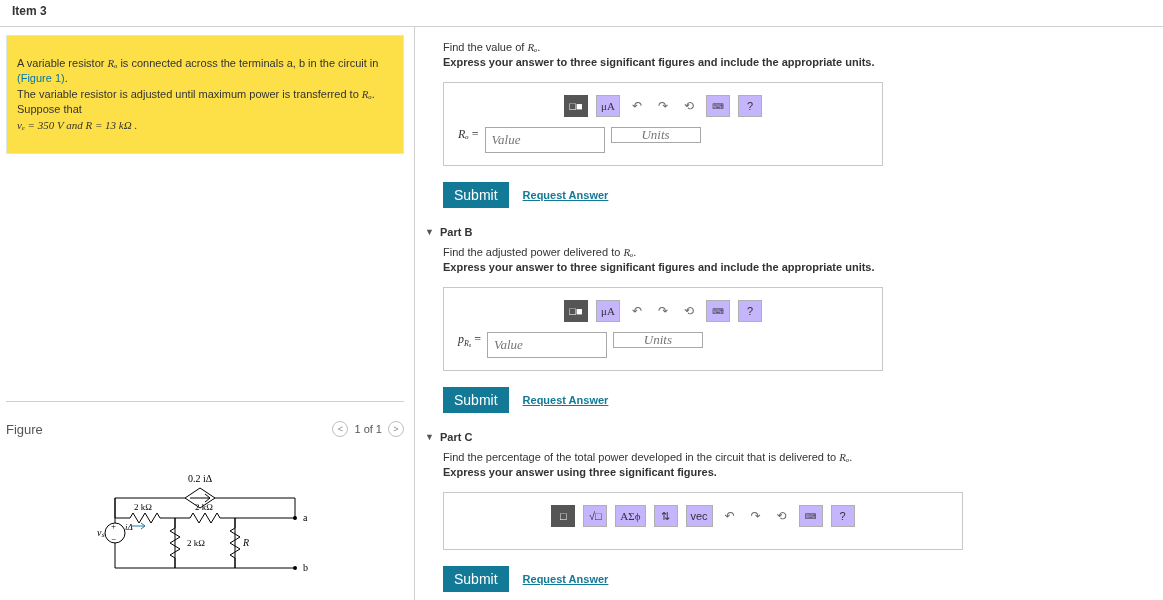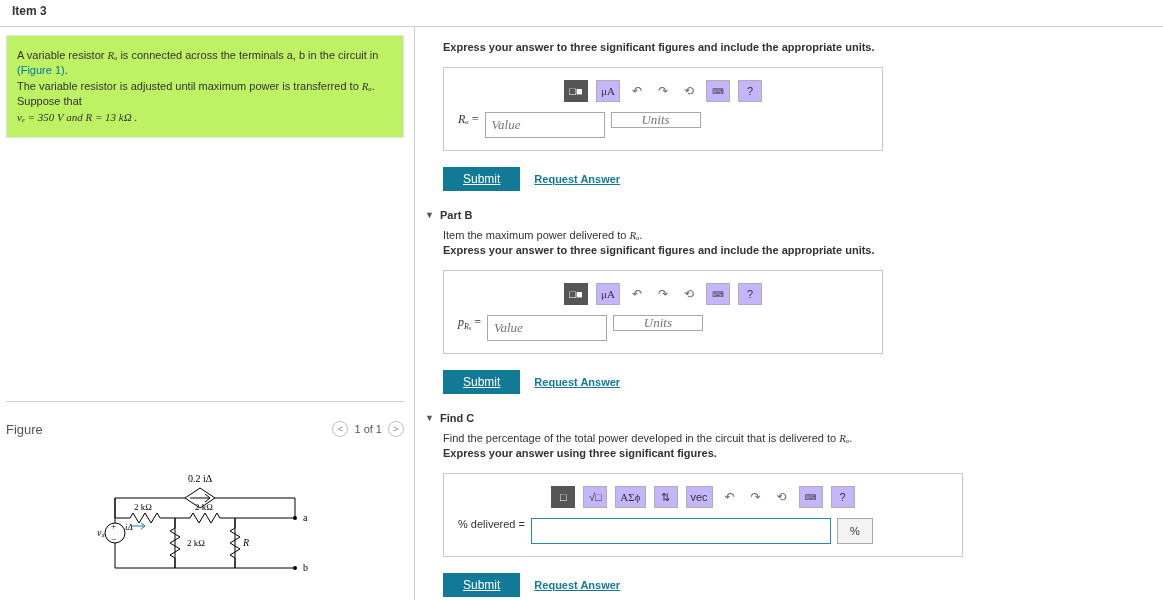--- a/index.html
+++ b/index.html
@@ -3,21 +3,21 @@
 <meta charset="utf-8">
 <style>
 * { box-sizing: border-box; margin: 0; padding: 0; }
 body { font-family: Arial, Helvetica, sans-serif; font-size: 11px; color: #333; background: #fff; }
 .page { width: 1163px; height: 600px; display: flex; flex-direction: column; position: relative; }
 .item-header { font-size: 12px; font-weight: bold; padding: 4px 0 8px 12px; }
 .divider-h { border-top: 1px solid #d0d0d0; width: 100%; }
 .main { display: flex; flex: 1; overflow: hidden; }
 .left-col { width: 415px; border-right: 1px solid #d0d0d0; display: flex; flex-direction: column; padding: 8px 10px 0 6px; }
 .right-col { flex: 1; overflow-y: auto; padding: 10px 20px 0 10px; }
-.prompt-box { background: #bef264; border: 1px solid #d9e6ea; padding: 12px 10px; font-size: 11px; line-height: 1.4; }
+.prompt-box { background: #fde047; border: 1px solid #d9e6ea; padding: 20px 10px; font-size: 11px; line-height: 1.4; }
 .prompt-box .link { color: #0077aa; cursor: pointer; }
 .figure-block { margin-top: auto; }
 .figure-hdr { display: flex; align-items: center; justify-content: space-between; border-top: 1px solid #d0d0d0; padding: 19px 0; }
 .figure-title { font-size: 13px; font-weight: normal; color: #555; }
 .pager { display: flex; align-items: center; gap: 6px; font-size: 11px; color: #555; }
 .pager-btn { width: 16px; height: 16px; border: 1px solid #c0c0c0; border-radius: 50%; background: #fff; display: inline-flex; align-items: center; justify-content: center; font-size: 9px; color: #888; cursor: pointer; }
 .figure-img { display: flex; justify-content: center; padding: 12px 0; }
 .part-head { display: flex; align-items: center; gap: 6px; font-weight: bold; font-size: 11px; margin: 10px 0 4px 0; }
 .part-head .caret { font-size: 9px; color: #555; }
 .part-body { padding: 4px 0 8px 18px; font-size: 11px; }
@@ -29,21 +29,21 @@
 .tb-btn.tmpl { background: #555; color: #fff; border-color: #555; font-weight: bold; }
 .tb-btn.greek { font-family: "Times New Roman", serif; }
 .tb-plain { width: 18px; height: 18px; display: inline-flex; align-items: center; justify-content: center; font-size: 12px; color: #666; cursor: pointer; }
 .input-row { display: flex; align-items: flex-start; gap: 6px; }
 .var-label { font-family: "Times New Roman", serif; font-style: italic; font-size: 12px; }
 .val-input { border: 1px solid #a8a8a8; height: 26px; width: 120px; padding: 0 6px; font-style: italic; color: #6d28d9; font-family: "Times New Roman", serif; font-size: 13px; }
 .unit-input { border: 1px solid #a8a8a8; height: 16px; width: 90px; padding: 0 6px; font-style: italic; color: #999; font-family: "Times New Roman", serif; font-size: 13px; text-align: center; }
 .big-input { border: 1px solid #2a8aa8; height: 26px; width: 300px; padding: 0 6px; }
 .unit-label { border: 1px solid #a8a8a8; background: #f3f3f3; height: 26px; width: 36px; display: inline-flex; align-items: center; justify-content: center; }
 .actions { margin-top: 8px; display: flex; align-items: center; gap: 14px; }
-.submit-btn { background: #127a97; color: #fff; border: none; padding: 5px 20px; font-size: 12px; cursor: pointer; text-decoration: underline; }
+.submit-btn { background: #127a97; color: #fff; border: none; padding: 5px 11px; font-size: 14px; cursor: pointer; }
 .req-link { color: #127a97; text-decoration: underline; font-size: 11px; cursor: pointer; font-weight: bold; }
 .serif { font-family: "Times New Roman", serif; font-style: italic; }
 svg text { font-family: "Times New Roman", serif; }
 </style>
 </head>
 <body>
 
 <div class="page">
   <div class="item-header">Item 3</div>
   <div class="divider-h"></div>
@@ -121,20 +121,21 @@
             <line x1="56" y1="58" x2="70" y2="58" stroke="#1a7aa0" stroke-width="1"></line>
             <polyline points="66,55 70,58 66,61" fill="none" stroke="#1a7aa0" stroke-width="1"></polyline>
           </svg>
         </div>
       </div>
     </div>
 
     <div class="right-col">
 
       <div class="part-body">
+        <div class="instr"><span>Find the value of </span><span class="serif">Rₒ</span><span>.</span></div>
         <div class="instr-bold">Express your answer to three significant figures and include the appropriate units.</div>
         <div class="answer-box">
           <div class="toolbar">
             <span class="tb-btn tmpl">□■</span>
             <span class="tb-btn greek">μA</span>
             <span class="tb-plain">↶</span>
             <span class="tb-plain">↷</span>
             <span class="tb-plain">⟲</span>
             <span class="tb-btn" style="font-size:8px;">⌨</span>
             <span class="tb-btn">?</span>
@@ -149,21 +150,21 @@
           <button class="submit-btn">Submit</button>
           <span class="req-link">Request Answer</span>
         </div>
       </div>
 
       <div class="part-head">
         <span class="caret">▼</span>
         <span>Part B</span>
       </div>
       <div class="part-body">
-        <div class="instr"><span>Item the maximum power delivered to </span><span class="serif">Rₒ</span><span>.</span></div>
+        <div class="instr"><span>Find the adjusted power delivered to </span><span class="serif">Rₒ</span><span>.</span></div>
         <div class="instr-bold">Express your answer to three significant figures and include the appropriate units.</div>
         <div class="answer-box">
           <div class="toolbar">
             <span class="tb-btn tmpl">□■</span>
             <span class="tb-btn greek">μA</span>
             <span class="tb-plain">↶</span>
             <span class="tb-plain">↷</span>
             <span class="tb-plain">⟲</span>
             <span class="tb-btn" style="font-size:8px;">⌨</span>
             <span class="tb-btn">?</span>
@@ -175,43 +176,38 @@
           </div>
         </div>
         <div class="actions">
           <button class="submit-btn">Submit</button>
           <span class="req-link">Request Answer</span>
         </div>
       </div>
 
       <div class="part-head">
         <span class="caret">▼</span>
-        <span>Find C</span>
+        <span>Part C</span>
       </div>
       <div class="part-body">
         <div class="instr"><span>Find the percentage of the total power developed in the circuit that is delivered to </span><span class="serif">Rₒ</span><span>.</span></div>
         <div class="instr-bold">Express your answer using three significant figures.</div>
         <div class="answer-box" style="min-width:520px;">
           <div class="toolbar">
             <span class="tb-btn tmpl">□</span>
             <span class="tb-btn"><span>√</span>□</span>
             <span class="tb-btn greek">ΑΣϕ</span>
             <span class="tb-btn">⇅</span>
             <span class="tb-btn">vec</span>
             <span class="tb-plain">↶</span>
             <span class="tb-plain">↷</span>
             <span class="tb-plain">⟲</span>
             <span class="tb-btn" style="font-size:8px;">⌨</span>
             <span class="tb-btn">?</span>
           </div>
-          <div class="input-row">
-            <span>% delivered = </span>
-            <input class="big-input" style="">
-            <span class="unit-label">%</span>
-          </div>
         </div>
         <div class="actions">
           <button class="submit-btn">Submit</button>
           <span class="req-link">Request Answer</span>
         </div>
       </div>
 
     </div>
   </div>
 </div>

